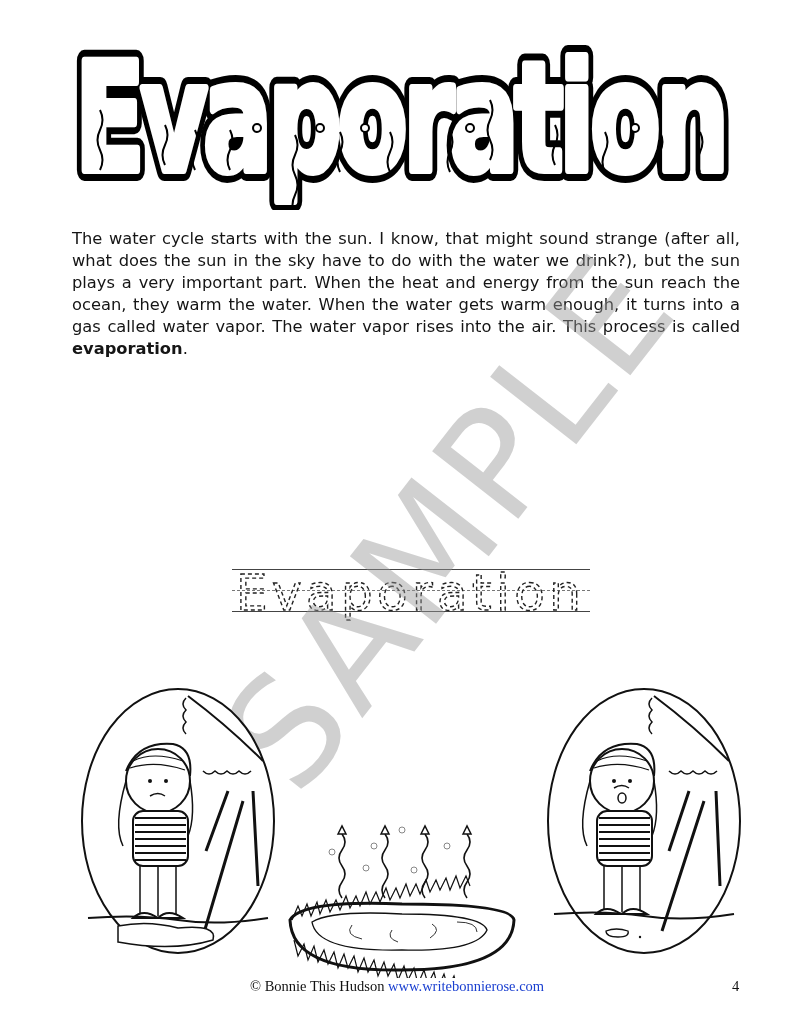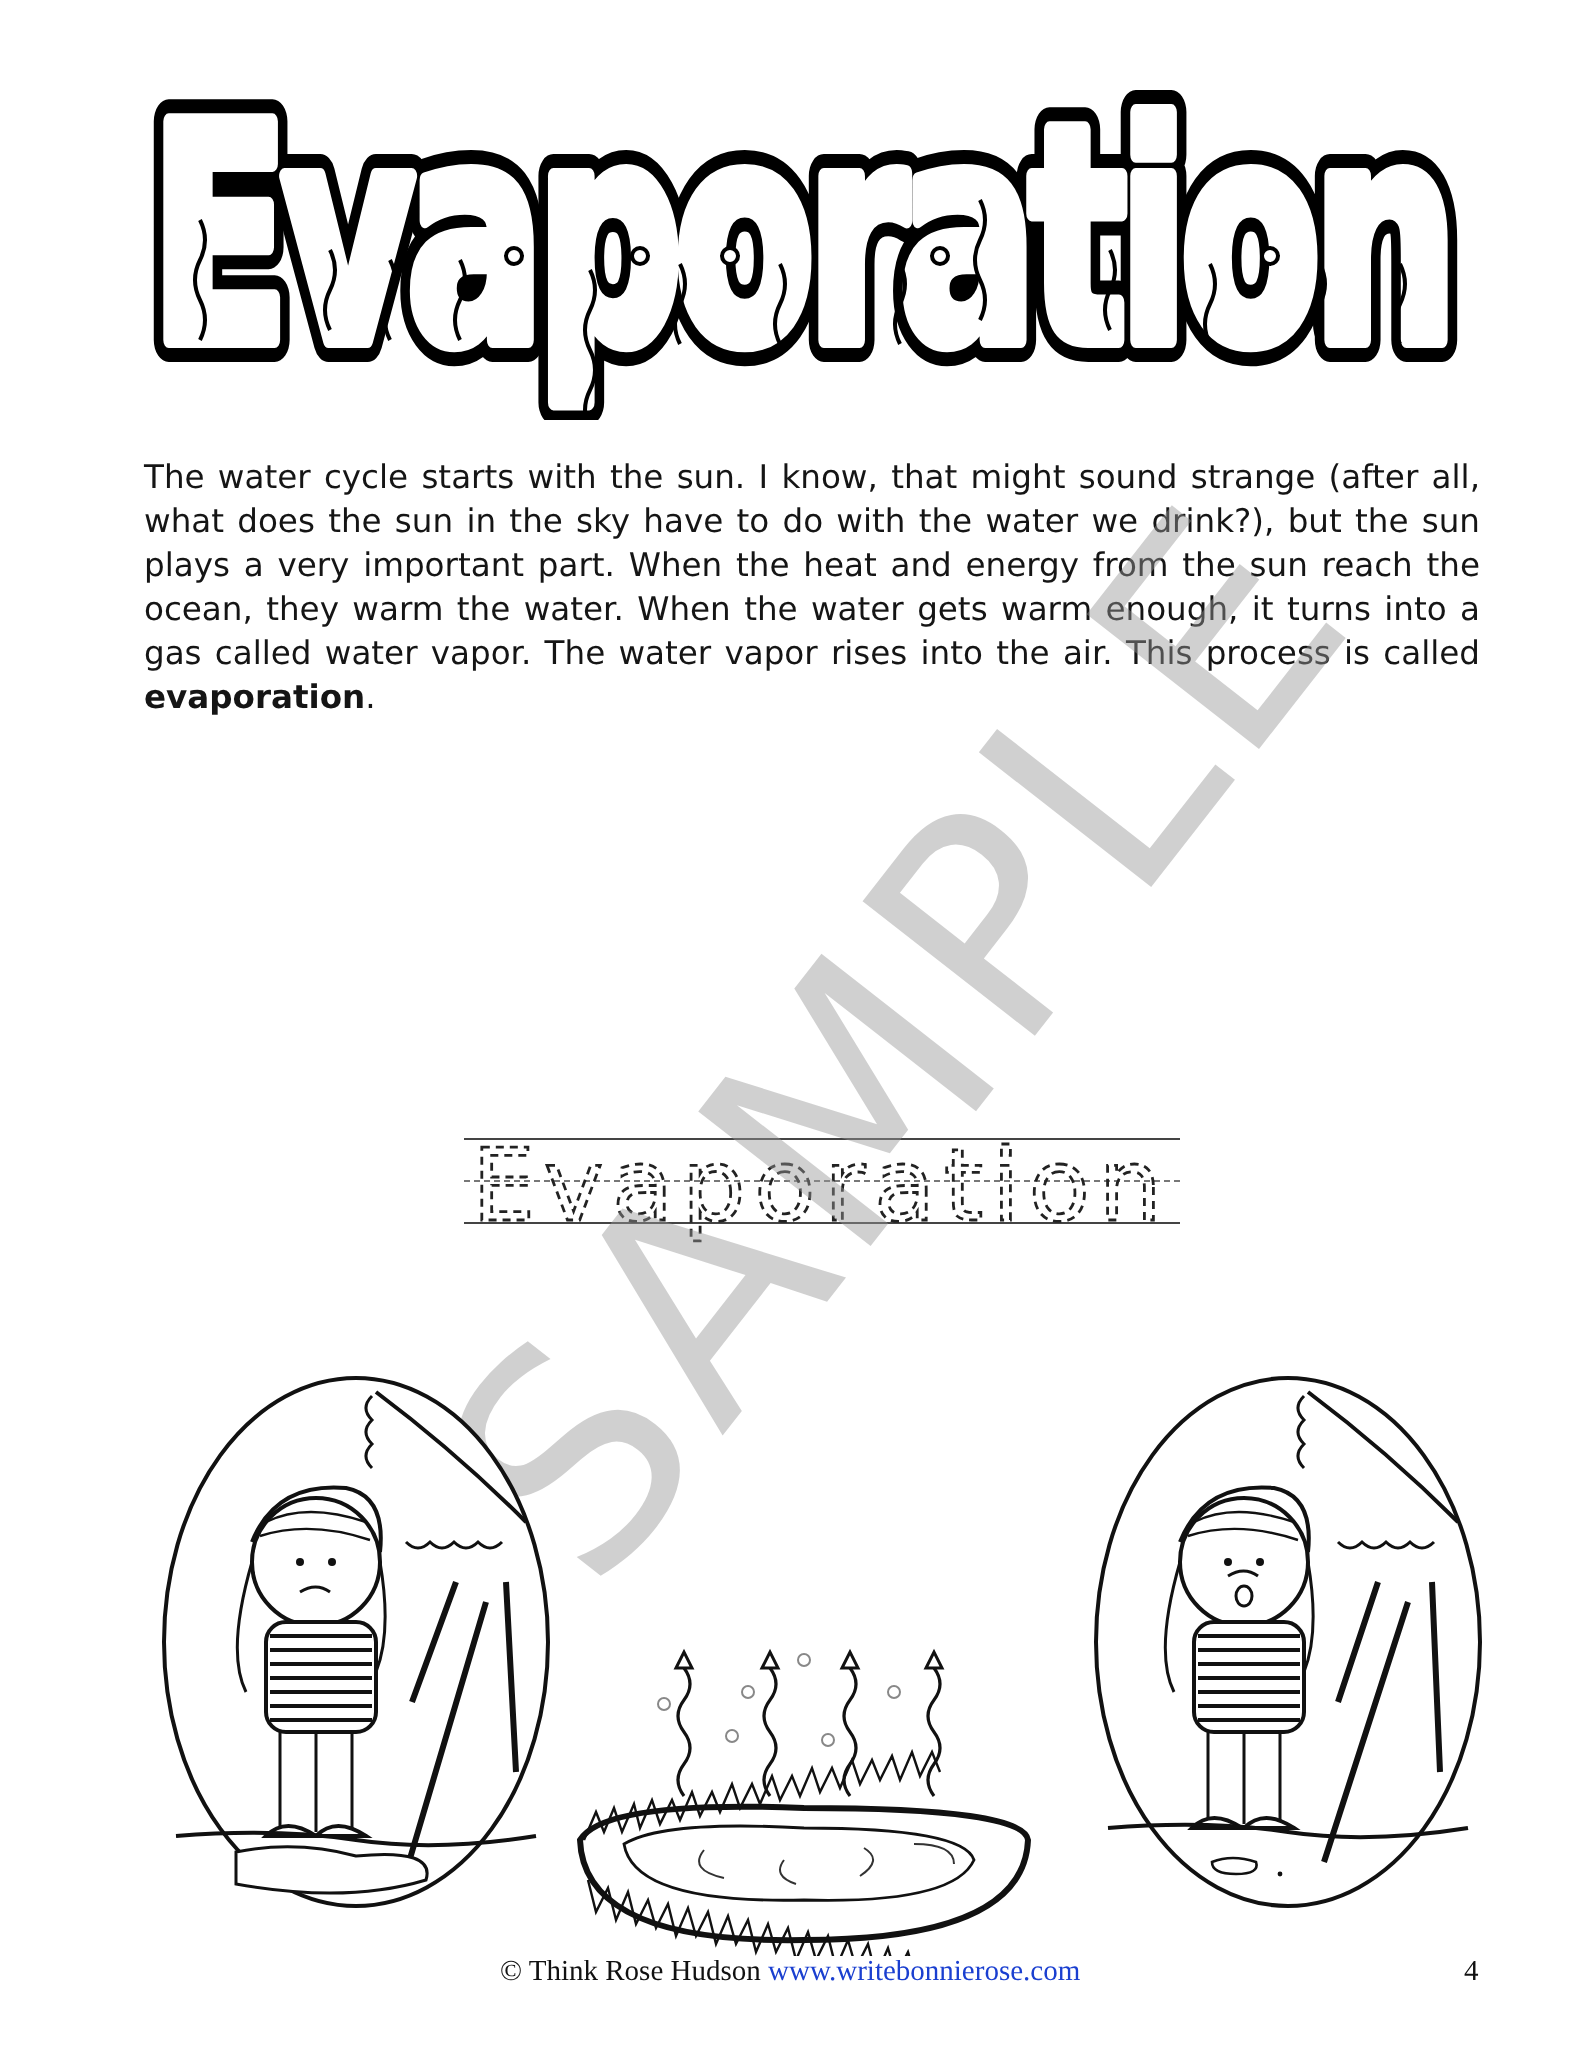--- a/index.html
+++ b/index.html
@@ -163,16 +163,16 @@
     <path d="M60 180 L60 226 M78 180 L78 226 M96 180 L96 226" stroke="#111" stroke-width="1.5"></path>
     <path d="M52 228 q10 -10 25 0 z M78 228 q10 -10 25 0 z" fill="#fff" stroke="#111" stroke-width="2"></path>
     <path d="M10 228 Q60 224 100 230 T190 228" fill="none" stroke="#111" stroke-width="2"></path>
     <path d="M62 245 q10 -4 22 0 q2 6 -10 6 q-12 0 -12 -6 z" fill="#fff" stroke="#111" stroke-width="1.3"></path>
     <circle cx="96" cy="251" r="1.2" fill="#111"></circle>
   </svg>
 </div>
 
 <div class="footer">
   <span class="credit">
-    <span>© Think Rose Hudson </span><a>www.writebonnierose.com</a>
+    <span>© Bonnie This Hudson </span><a>www.writebonnierose.com</a>
   </span>
   <span class="page-num">4</span>
 </div>
 
 </body></html>

